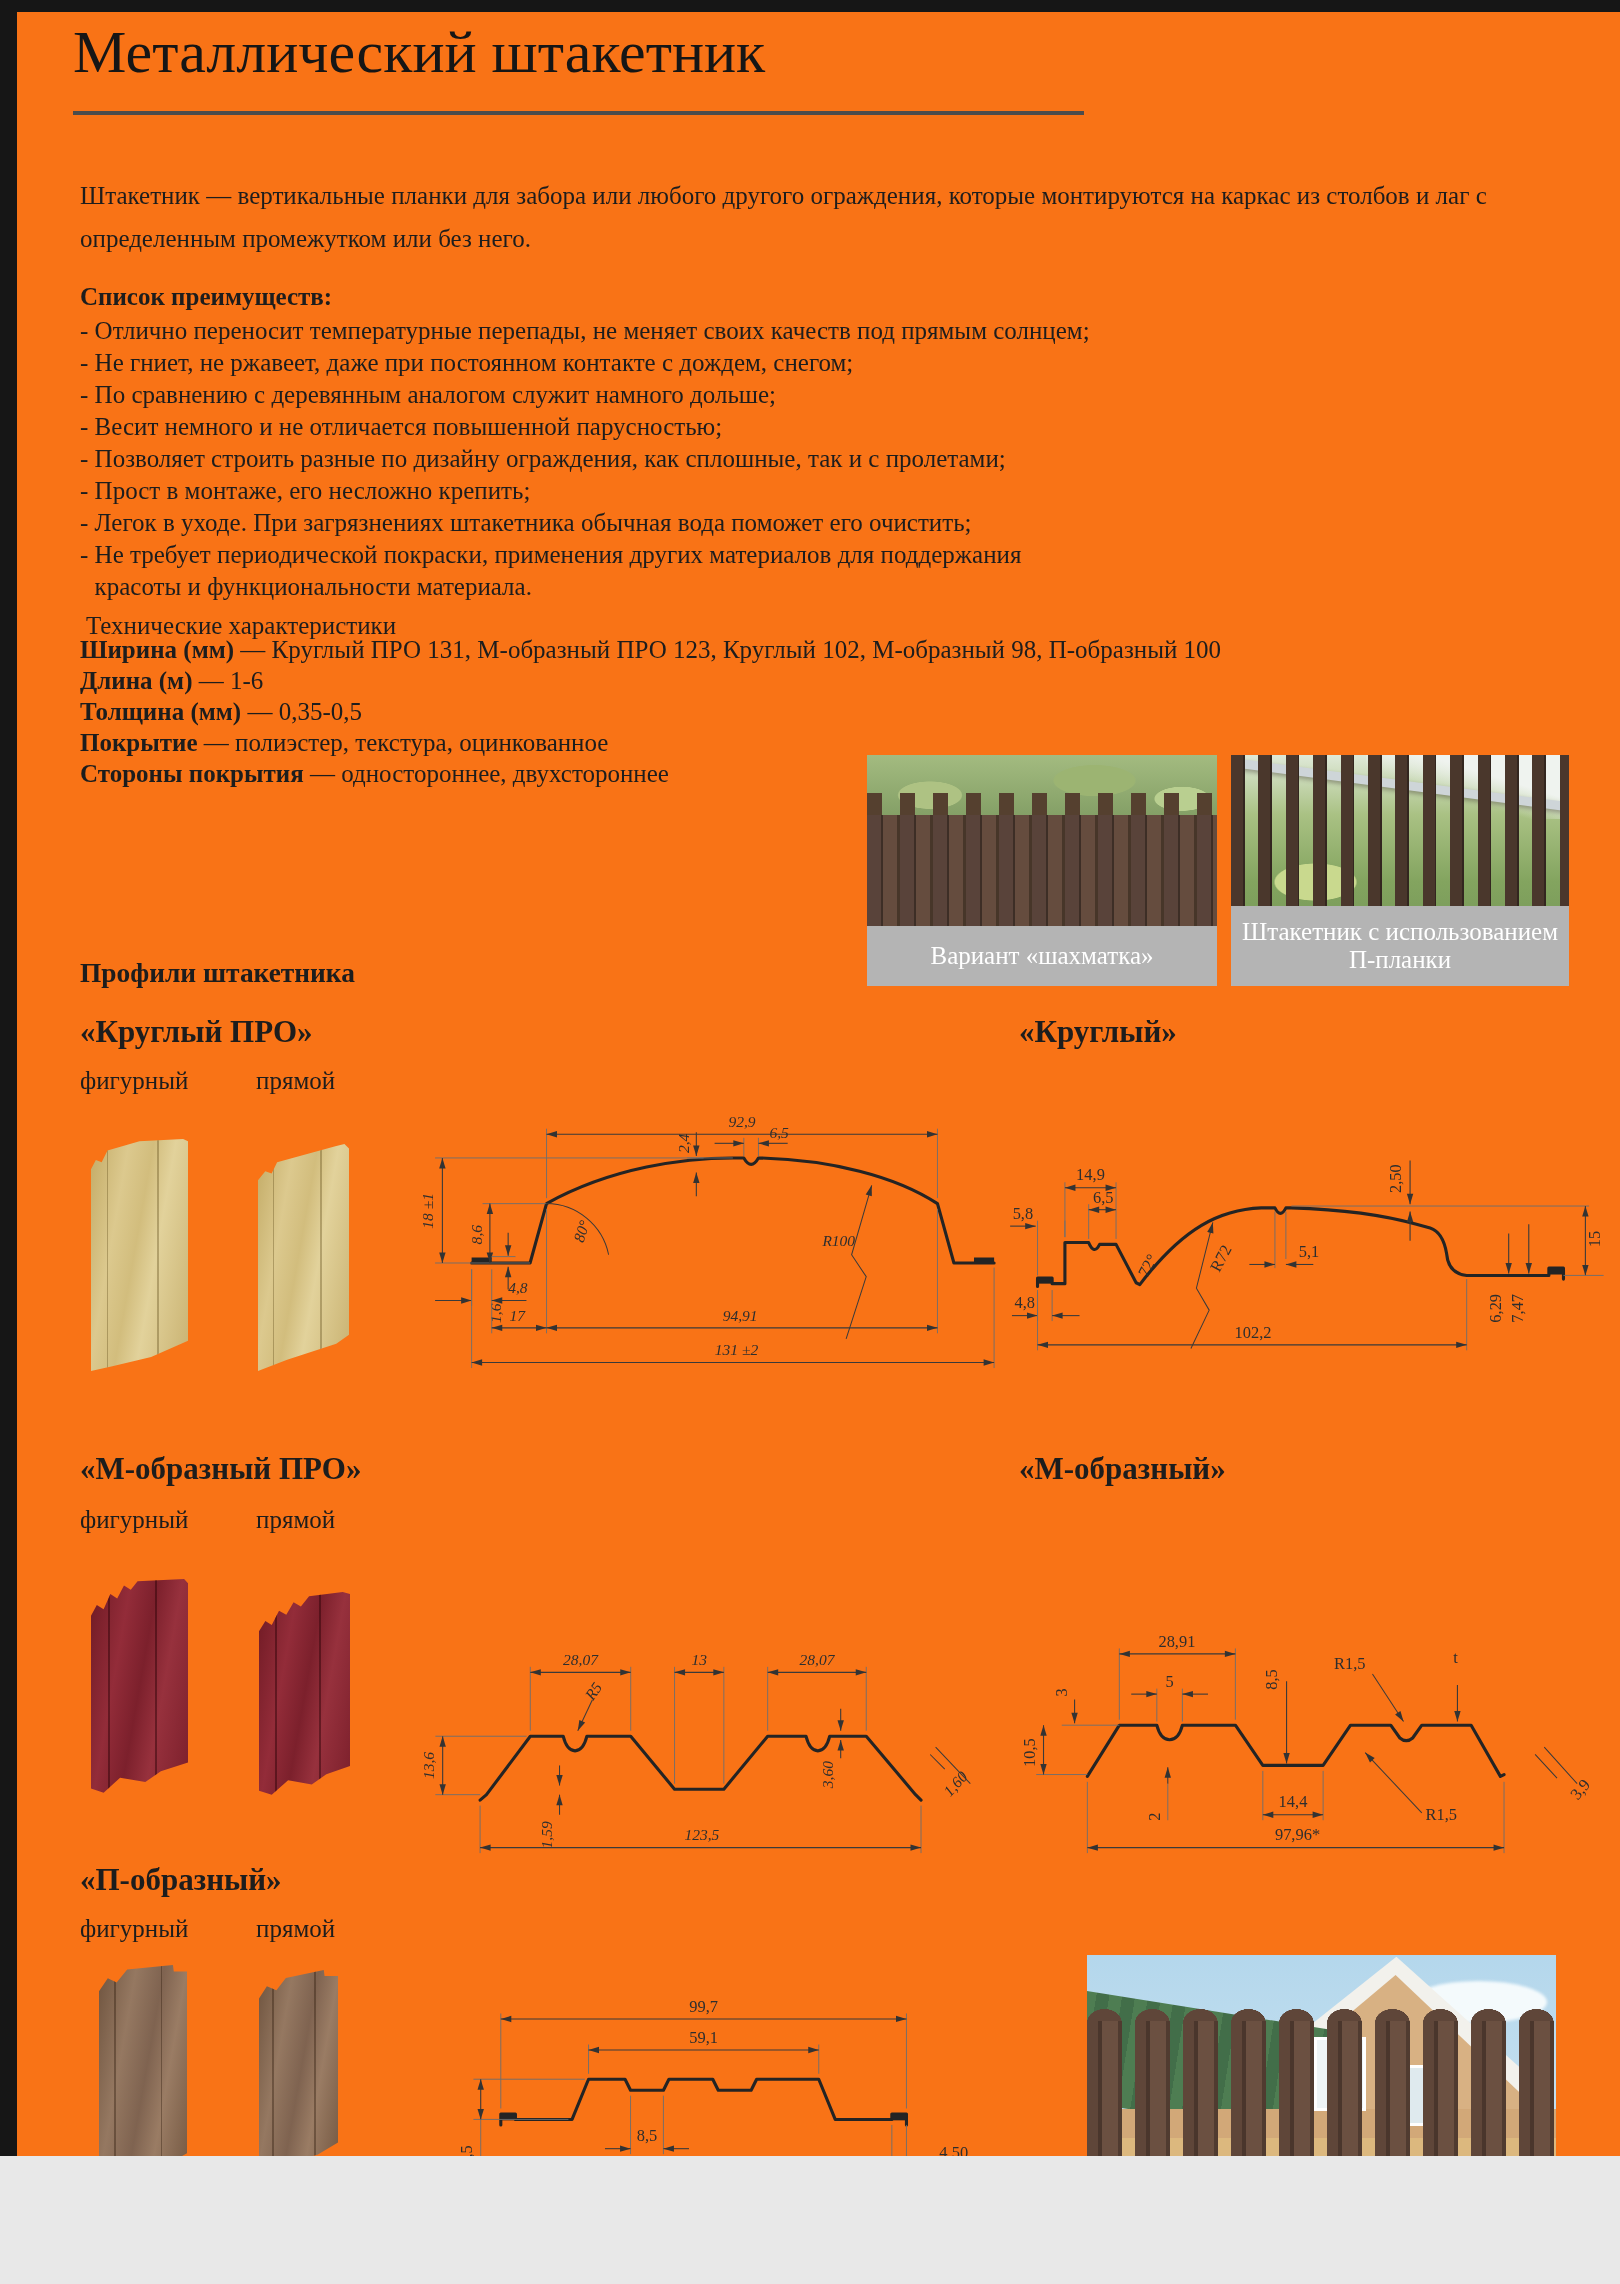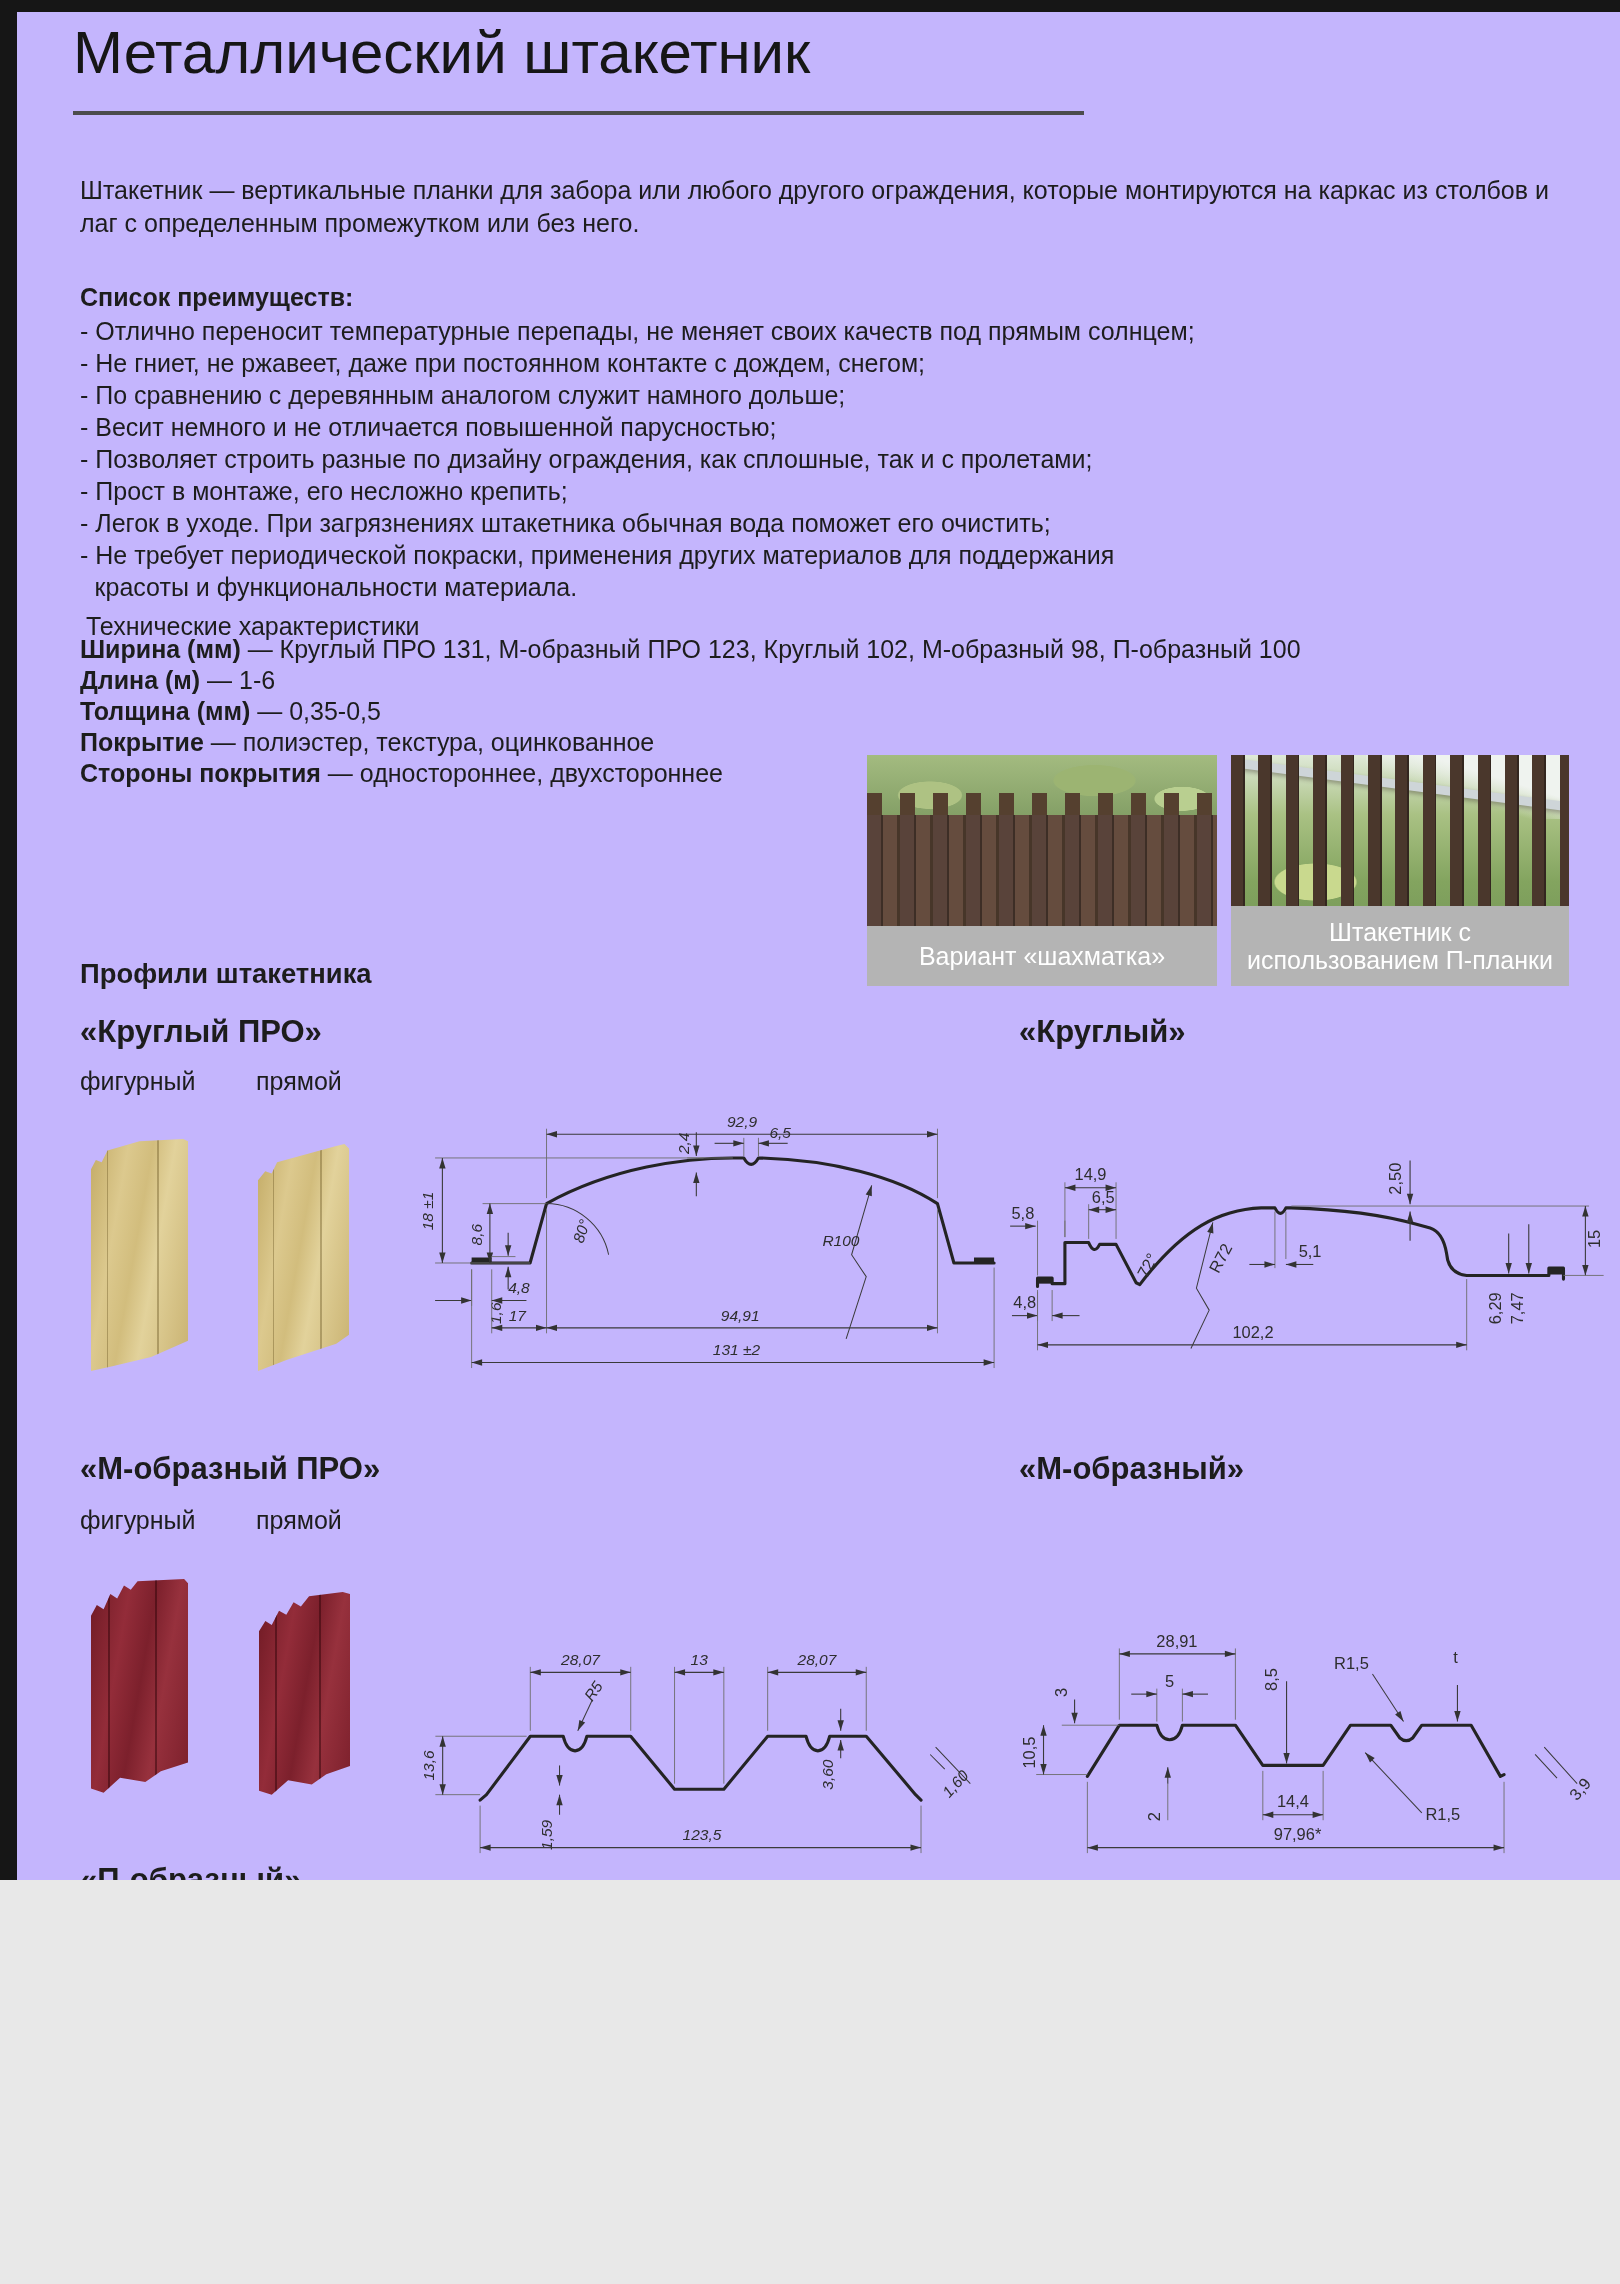--- a/index.html
+++ b/index.html
@@ -1,27 +1,27 @@
 <!DOCTYPE html>
 <html style="font-size:14.6px"><head>
 <meta charset="utf-8">
 <style>
   html,body{margin:0;padding:0;background:#e8e8e8}
-  .page{position:relative;width:1621px;height:1880px;background:#c4b5fd;
-        font-family:Liberation Sans, sans-serif;color:#1d1d1d;overflow:hidden}
+  .page{position:relative;width:1621px;height:2156px;background:#f97316;
+        font-family:Liberation Serif, serif;color:#1d1d1d;overflow:hidden}
   
   .edge{position:absolute;background:#161616}
   .edge-top{left:0;top:0;width:1621px;height:12px}
   .edge-left{left:0;top:0;width:17.4px;height:2284px}
   .edge-bottom{left:0;top:2254px;width:1621px;height:30px}
 
   .title{position:absolute;left:73px;top:18.3px;font-size:60px;font-weight:400;color:#161616;white-space:nowrap}
   .title-rule{position:absolute;left:73px;top:111px;width:1011px;height:3.7px;background:#4c4c4c}
 
-  .intro{position:absolute;left:80px;top:174px;width:1489px;font-size:25px;line-height:33px}
+  .intro{position:absolute;left:80px;top:174px;width:1489px;font-size:25px;line-height:43px}
 
   .adv{position:absolute;left:80px;top:281px;width:1279px;font-size:25px;line-height:32px}
   .adv-h{font-weight:bold;margin-bottom:1.8px}
   .adv-item{padding-left:14.6px;text-indent:-14.6px;white-space:pre-line}
 
   .tech-h{position:absolute;left:86px;top:612px;font-size:25px}
 
   .specs{position:absolute;left:80px;top:634px;font-size:25px;line-height:31px;width:1425px}
   .spec b{font-weight:bold}
 

